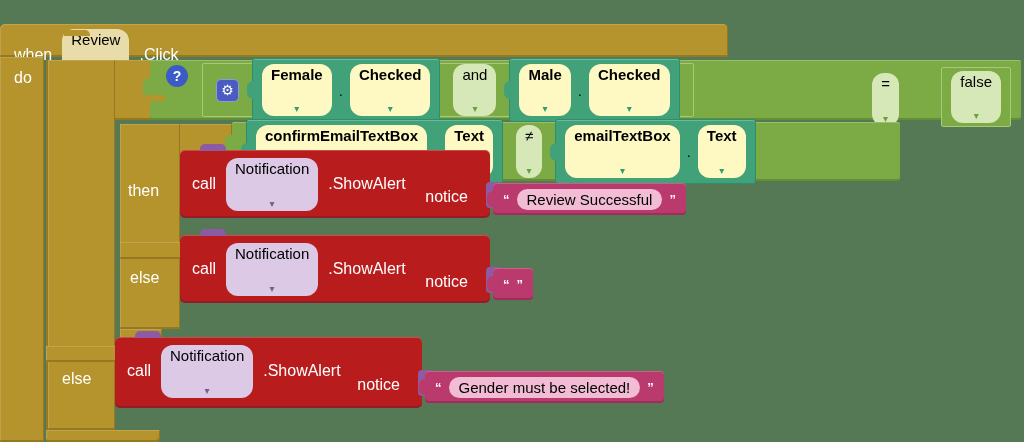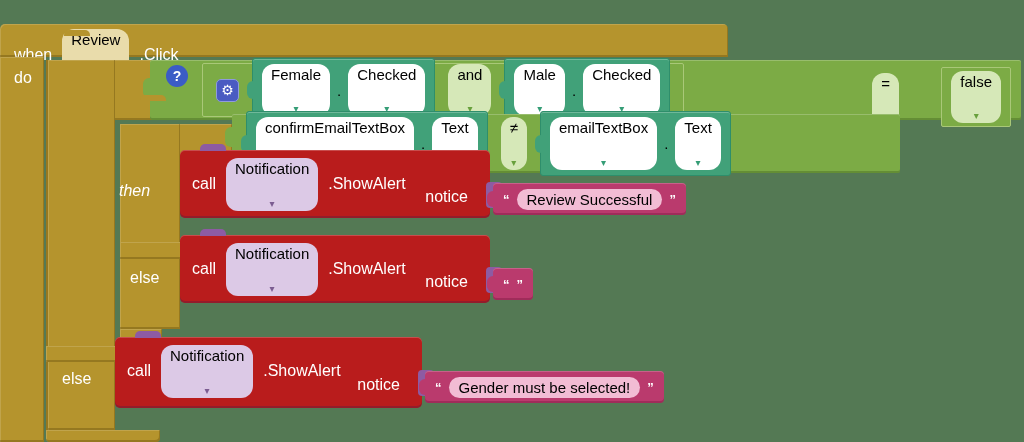--- a/index.html
+++ b/index.html
@@ -26,21 +26,21 @@
   .pill-green{background:#d6e8b8;}
   .pill-green .arr{color:#68a03c;}
   .green-sub{background:#7cab45;border:1px solid #a9c878;border-radius:2px;}
 
   
   .teal{position:relative;display:inline-flex;align-items:center;gap:7px;background:#41a179;
         border:1px solid #2e8e6b;border-radius:3px;padding:5px 9px;
         box-shadow:inset 0 1px 0 rgba(255,255,255,.25);}
   .teal:before{content:"";position:absolute;left:-6px;top:50%;margin-top:-9px;width:10px;height:18px;
         background:#41a179;border-radius:6px 0 0 6px;}
-  .pill-teal{background:#ffffff;}
+  .pill-teal{background:#fef9c3;font-weight:bold;}
   .pill-teal .arr{color:#359d76;}
   .dot{color:#000;font-size:15px;}
 
   
   .gear{display:inline-flex;align-items:center;justify-content:center;width:21px;height:21px;
         background:#4a5bc2;border:1px solid #8f9bdd;border-radius:5px;color:#fff;font-size:14px;line-height:1;}
   .qmark{display:inline-flex;align-items:center;justify-content:center;width:22px;height:22px;
         background:#3b5cc6;border-radius:50%;color:#fff;font-size:14px;font-weight:bold;}
 
   
@@ -143,24 +143,24 @@
 
   <div class="gbump" style="left:140px;top:95px;"></div>
   <div class="abs gold gold-edge" style="left:120px;top:100px;width:112px;height:48px;border-radius:5px 0 0 0;">
     <span class="gear" style="position:absolute;left:10px;top:7px;">⚙</span>
     <span class="lbl" style="position:absolute;left:44px;top:10px;">if</span>
   </div>
   <div class="abs gold gold-edge" style="left:120px;top:100px;width:60px;height:205px;"></div>
   <div class="abs gold gold-edge" style="left:120px;top:218px;width:107px;height:17px;"></div>
   <div class="abs gold gold-edge" style="left:120px;top:305px;width:42px;height:17px;border-radius:0 0 4px 4px;"></div>
   <div class="gtab" style="left:130px;top:322px;"></div>
-  <div class="abs lbl" style="left:119px;top:159px;font-style:italic;">then</div>
+  <div class="abs lbl" style="left:128px;top:159px;">then</div>
   <div class="abs lbl" style="left:130px;top:246px;">else</div>
 
-  <div class="abs green green-edge" style="left:232px;top:90px;width:668px;height:59px;border-radius:2px;display:flex;align-items:center;gap:13px;padding:0 0 0 14px;box-sizing:border-box;">
+  <div class="abs green green-edge" style="left:232px;top:98px;width:668px;height:59px;border-radius:2px;display:flex;align-items:center;gap:13px;padding:0 0 0 14px;box-sizing:border-box;">
     <span style="position:absolute;left:-7px;top:13px;width:11px;height:20px;background:#7cab45;border-radius:6px 0 0 6px;"></span>
     <span class="teal">
       <span class="pill pill-teal">
         <span>confirmEmailTextBox</span>
         <span class="arr">▾</span>
       </span>
       <span class="dot">.</span>
       <span class="pill pill-teal">
         <span>Text</span>
         <span class="arr">▾</span>

